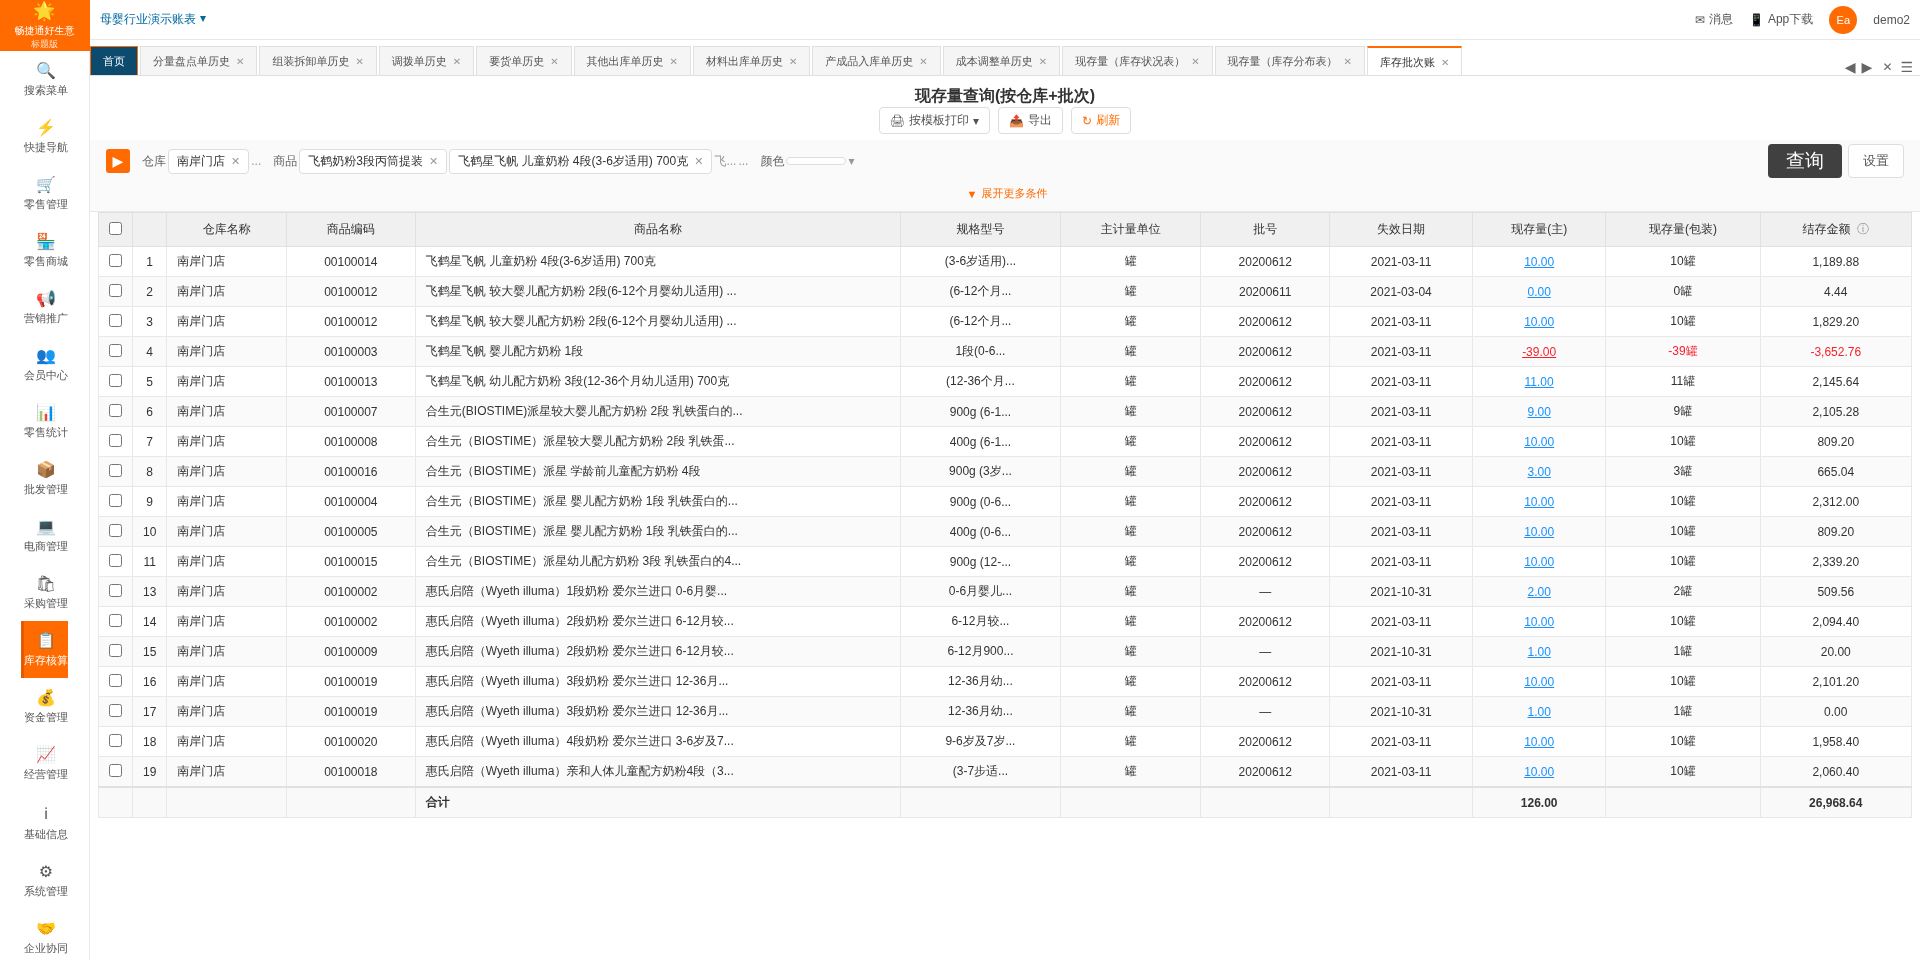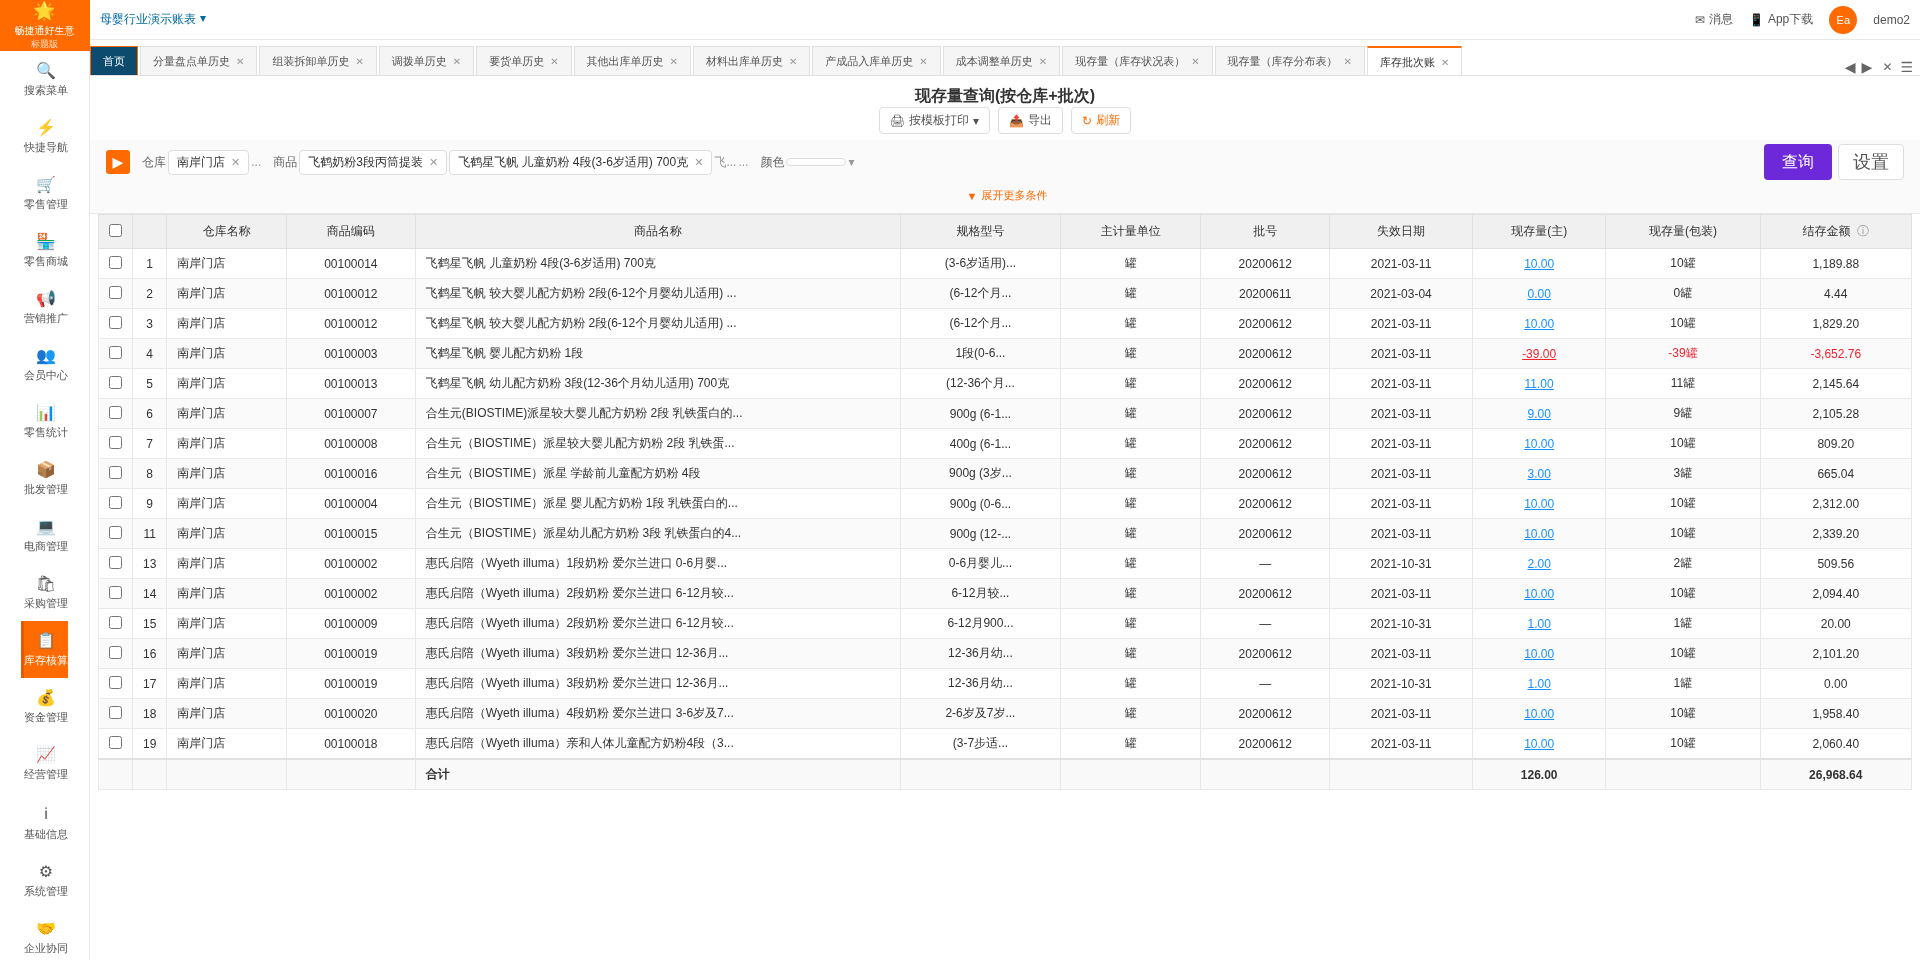--- a/index.html
+++ b/index.html
@@ -48,22 +48,22 @@
     .filter-area { padding: 4px 16px 6px; background: #fafafa; border-bottom: 1px solid #e8e8e8; }
     .filter-row { display: flex; align-items: center; gap: 12px; flex-wrap: wrap; }
     .filter-item { display: flex; align-items: center; gap: 2px; }
     .filter-label { color: #666; font-size: 12px; white-space: nowrap; }
     .filter-tag { display: flex; align-items: center; background: #fff; border: 1px solid #ddd; border-radius: 4px; padding: 3px 8px; font-size: 12px; color: #333; }
     .filter-tag .close { margin-left: 6px; color: #999; cursor: pointer; font-size: 11px; }
     .filter-dots { color: #999; cursor: pointer; }
     .filter-expand { display: flex; align-items: center; justify-content: center; padding: 4px; color: #ff6b00; font-size: 11px; cursor: pointer; margin-top: 4px; }
     .filter-expand span { margin-left: 4px; }
     .filter-arrow-btn { width: 24px; height: 24px; background: #ff6b00; color: #fff; border: none; border-radius: 3px; cursor: pointer; display: flex; align-items: center; justify-content: center; font-size: 14px; }
-    .btn-query { background: #6d28d9; color: #fff; border: none; padding: 4px 18px; border-radius: 4px; cursor: pointer; font-size: 16px; }
-    .btn-setting { background: #fff; color: #555; border: 1px solid #ddd; padding: 5px 14px; border-radius: 4px; cursor: pointer; font-size: 18px; }
+    .btn-query { background: #404040; color: #fff; border: none; padding: 4px 18px; border-radius: 4px; cursor: pointer; font-size: 19px; }
+    .btn-setting { background: #fff; color: #555; border: 1px solid #ddd; padding: 5px 14px; border-radius: 4px; cursor: pointer; font-size: 13px; }
 
     
     .table-wrapper { flex: 1; overflow-y: auto; padding: 0 8px; }
     table { width: 100%; border-collapse: collapse; font-size: 12px; border-radius: 11px; }
     thead tr { background: #f0f0f0; }
     th { padding: 8px 10px; text-align: center; color: #333; font-weight: normal; border: 1px solid #e0e0e0; white-space: nowrap; }
     td { padding: 6px 10px; text-align: center; border: 1px solid #e8e8e8; color: #333; white-space: nowrap; }
     tr:nth-child(even) td { background: #fafafa; }
     .td-left { text-align: left; }
     .td-link { color: #1890ff; text-decoration: underline; cursor: pointer; }
@@ -433,20 +433,34 @@
     <td>900g (0-6...</td>
     <td>罐</td>
     <td>20200612</td>
     <td>2021-03-11</td>
     <td class=" td-link">10.00</td>
     <td class="">10罐</td>
     <td class="">2,312.00</td>
   </tr>
             <tr>
     <td><input type="checkbox" style=""></td>
+    <td>10</td>
+    <td class="td-left">南岸门店</td>
+    <td>00100005</td>
+    <td class="td-left" style="max-width:280px;overflow:hidden;text-overflow:ellipsis;">合生元（BIOSTIME）派星 婴儿配方奶粉 1段 乳铁蛋白的...</td>
+    <td>400g (0-6...</td>
+    <td>罐</td>
+    <td>20200612</td>
+    <td>2021-03-11</td>
+    <td class=" td-link">10.00</td>
+    <td class="">10罐</td>
+    <td class="">809.20</td>
+  </tr>
+            <tr>
+    <td><input type="checkbox" style=""></td>
     <td>11</td>
     <td class="td-left">南岸门店</td>
     <td>00100015</td>
     <td class="td-left" style="max-width:280px;overflow:hidden;text-overflow:ellipsis;">合生元（BIOSTIME）派星幼儿配方奶粉 3段 乳铁蛋白的4...</td>
     <td>900g (12-...</td>
     <td>罐</td>
     <td>20200612</td>
     <td>2021-03-11</td>
     <td class=" td-link">10.00</td>
     <td class="">10罐</td>
@@ -521,21 +535,21 @@
     <td class=" td-link">1.00</td>
     <td class="">1罐</td>
     <td class="">0.00</td>
   </tr>
             <tr>
     <td><input type="checkbox" style=""></td>
     <td>18</td>
     <td class="td-left">南岸门店</td>
     <td>00100020</td>
     <td class="td-left" style="max-width:280px;overflow:hidden;text-overflow:ellipsis;">惠氏启陪（Wyeth illuma）4段奶粉 爱尔兰进口 3-6岁及7...</td>
-    <td>2-6岁及7岁...</td>
+    <td>9-6岁及7岁...</td>
     <td>罐</td>
     <td>20200612</td>
     <td>2021-03-11</td>
     <td class=" td-link">10.00</td>
     <td class="">10罐</td>
     <td class="">1,958.40</td>
   </tr>
             <tr>
     <td><input type="checkbox" style=""></td>
     <td>19</td>

